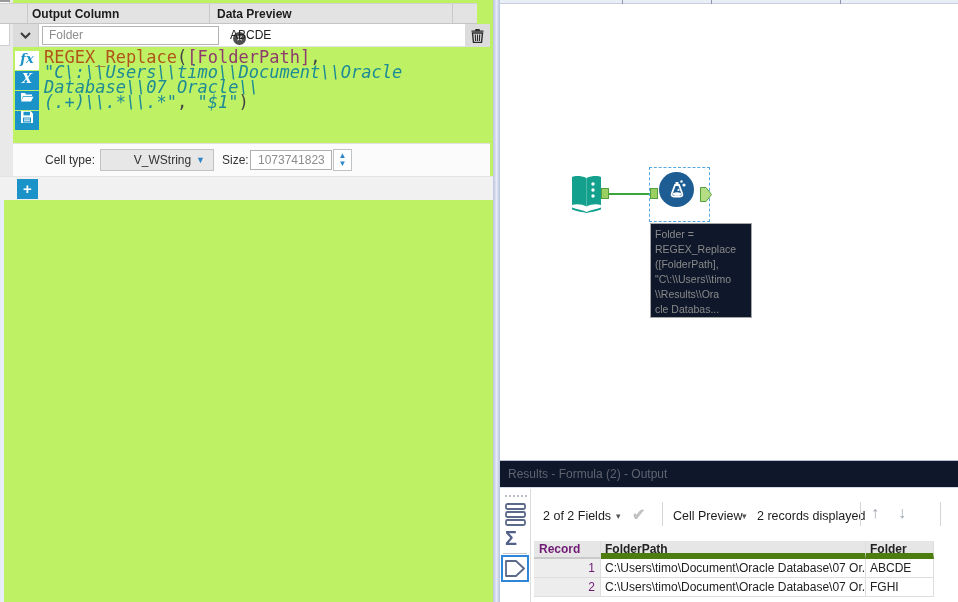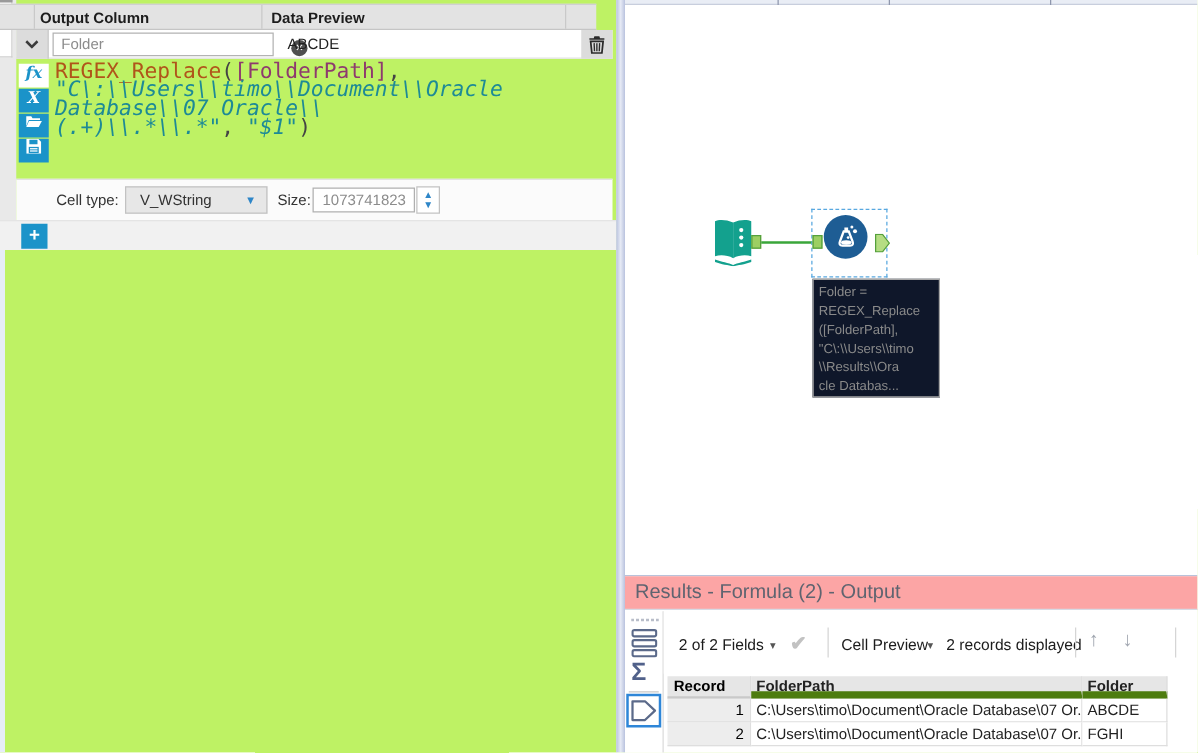--- a/index.html
+++ b/index.html
@@ -41,21 +41,21 @@
   .code { left:44px; top:50px; width:434px; font-family:"DejaVu Sans Mono", monospace;
           font-size:17px; line-height:15px; white-space:pre-wrap; }
   .k-func { color:#b0551a; }
   .k-field { color:#8e3a6e; }
   .k-punct { color:#444; }
   .k-str { color:#1d8a96; font-style:italic; }
 
   .dtype-row { left:13px; top:143px; width:477px; height:33px; background:#fbfbfb; border-top:1px solid #e2e2e2; }
   .dtype-row .lbl { position:absolute; top:9px; font-size:12px; color:#333; }
   .dd { position:absolute; left:87px; top:5px; width:114px; height:22px; background:#e7e7e7;
-        border:1px solid #c2c2c2; font-size:12px; color:#333; line-height:20px; padding-left:11px; }
+        border:1px solid #c2c2c2; font-size:12px; color:#333; line-height:20px; padding-left:11px;text-align:center; }
   .dd .caret { position:absolute; right:8px; top:0; color:#2e86c8; font-size:9px; line-height:20px; }
   .size-input { position:absolute; left:237px; top:6px; width:82px; height:20px; border:1px solid #b0b0b0;
                 background:#fff; font-size:12px; color:#8c8c8c; padding-left:7px; line-height:18px; }
   .spinner { position:absolute; left:320px; top:5px; width:19px; height:22px; border:1px solid #c2c2c2;
              background:#fff; display:flex; flex-direction:column; align-items:center; justify-content:center; }
   .spinner span { color:#2e86c8; font-size:8px; line-height:8px; }
 
   .plus-row { left:0; top:176px; width:493px; height:24px; background:#f1f1f1; border-top:1px solid #e4e4e4; }
   .plus-btn { position:absolute; left:17px; top:2px; width:21px; height:20px; background:#1b93c9;
               color:#fff; font-size:15px; font-weight:bold; text-align:center; line-height:19px; }
@@ -72,42 +72,42 @@
   .conn-line { left:109px; top:193px; width:41px; height:2px; background:#3aa63a; }
   .anchor-sq { width:8px; height:11px; background:#9ccf63; border:1px solid #55a03c; }
   .dashed-box { left:149px; top:167px; width:61px; height:55px; border:1px dashed #58a8e0; }
   .formula-circle { left:159px; top:172px; width:35px; height:35px; border-radius:50%; background:#1e5d94;
                     display:flex; align-items:center; justify-content:center; }
   .annotation { left:150px; top:223px; width:102px; height:95px; background:#0f172a; border:1px solid #a6a6a6;
                 padding:3px 4px; font-size:10.5px; line-height:15px; color:#8a8a8a; }
 
   
   .results { left:500px; top:460px; width:458px; height:142px; background:#fff; border-top:1px solid #b9c2da; }
-  .res-header { position:absolute; left:0; top:0; width:458px; height:27px; background:#fca5a5;
-                border-bottom:1px solid #d6dae4; font-size:16px; color:#5f6470; line-height:26px; padding-left:8px; }
+  .res-header { position:absolute; left:0; top:0; width:458px; height:27px; background:#0f172a;
+                border-bottom:1px solid #d6dae4; font-size:12px; color:#5f6470; line-height:26px; padding-left:8px; }
   .res-body { position:absolute; left:0; top:28px; width:458px; height:114px; }
   .res-strip { position:absolute; left:0; top:0; width:31px; height:114px; background:#fff; border-right:1px solid #dcdcdc; }
   .dots { position:absolute; left:5px; top:6px; width:22px; height:2px;
           background:repeating-linear-gradient(90deg,#b8bdc9 0 2px,transparent 2px 4px); }
   .strip-icon { position:absolute; left:5px; color:#51618a; }
   .strip-div { position:absolute; left:3px; top:64px; width:24px; height:1px; background:#c8c8c8; }
   .d-box { position:absolute; left:1px; top:66px; width:28px; height:27px; border:2px solid #2e86d8;
            display:flex; align-items:center; justify-content:center; }
   .res-toolbar { position:absolute; left:31px; top:0; width:427px; height:50px; background:#fff; }
   .tb { position:absolute; top:20px; font-size:12.5px; color:#1c1c1c; }
   .tb-caret { position:absolute; top:22px; font-size:9px; color:#555; }
   .tb-check { position:absolute; top:16px; font-size:16px; font-weight:bold; color:#c2c2c2; }
   .tb-sep { position:absolute; top:13px; width:1px; height:24px; background:#d5d5d5; }
   .tb-arrow { position:absolute; top:15px; font-size:16px; font-weight:bold; color:#a0a6b0; }
 
   .res-table { position:absolute; left:34px; top:52px; }
   .trow { display:flex; }
   .tcell { font-size:12px; color:#222; border-right:1px solid #dedede; border-bottom:1px solid #dedede;
            overflow:hidden; white-space:nowrap; }
-  .c-rec { width:67px; text-align:right; padding:2px 5px 0 0; background:#ededed; color:#000000; }
+  .c-rec { width:67px; text-align:right; padding:2px 5px 0 0; background:#ededed; color:#701a75; }
   .c-path { width:265px; padding:2px 0 0 4px; background:#fff; }
   .c-fold { width:68px; padding:2px 0 0 4px; background:#fff; }
   .th { height:18px; background:#e6e6e6; font-weight:bold; border-bottom:2px solid #c9c9c9; padding-top:1px; }
   .th.green { border-bottom:6px solid #4d7c0f; }
   .tr { height:19px; }
 </style>
 </head>
 <body>
 
 <div class="app">

